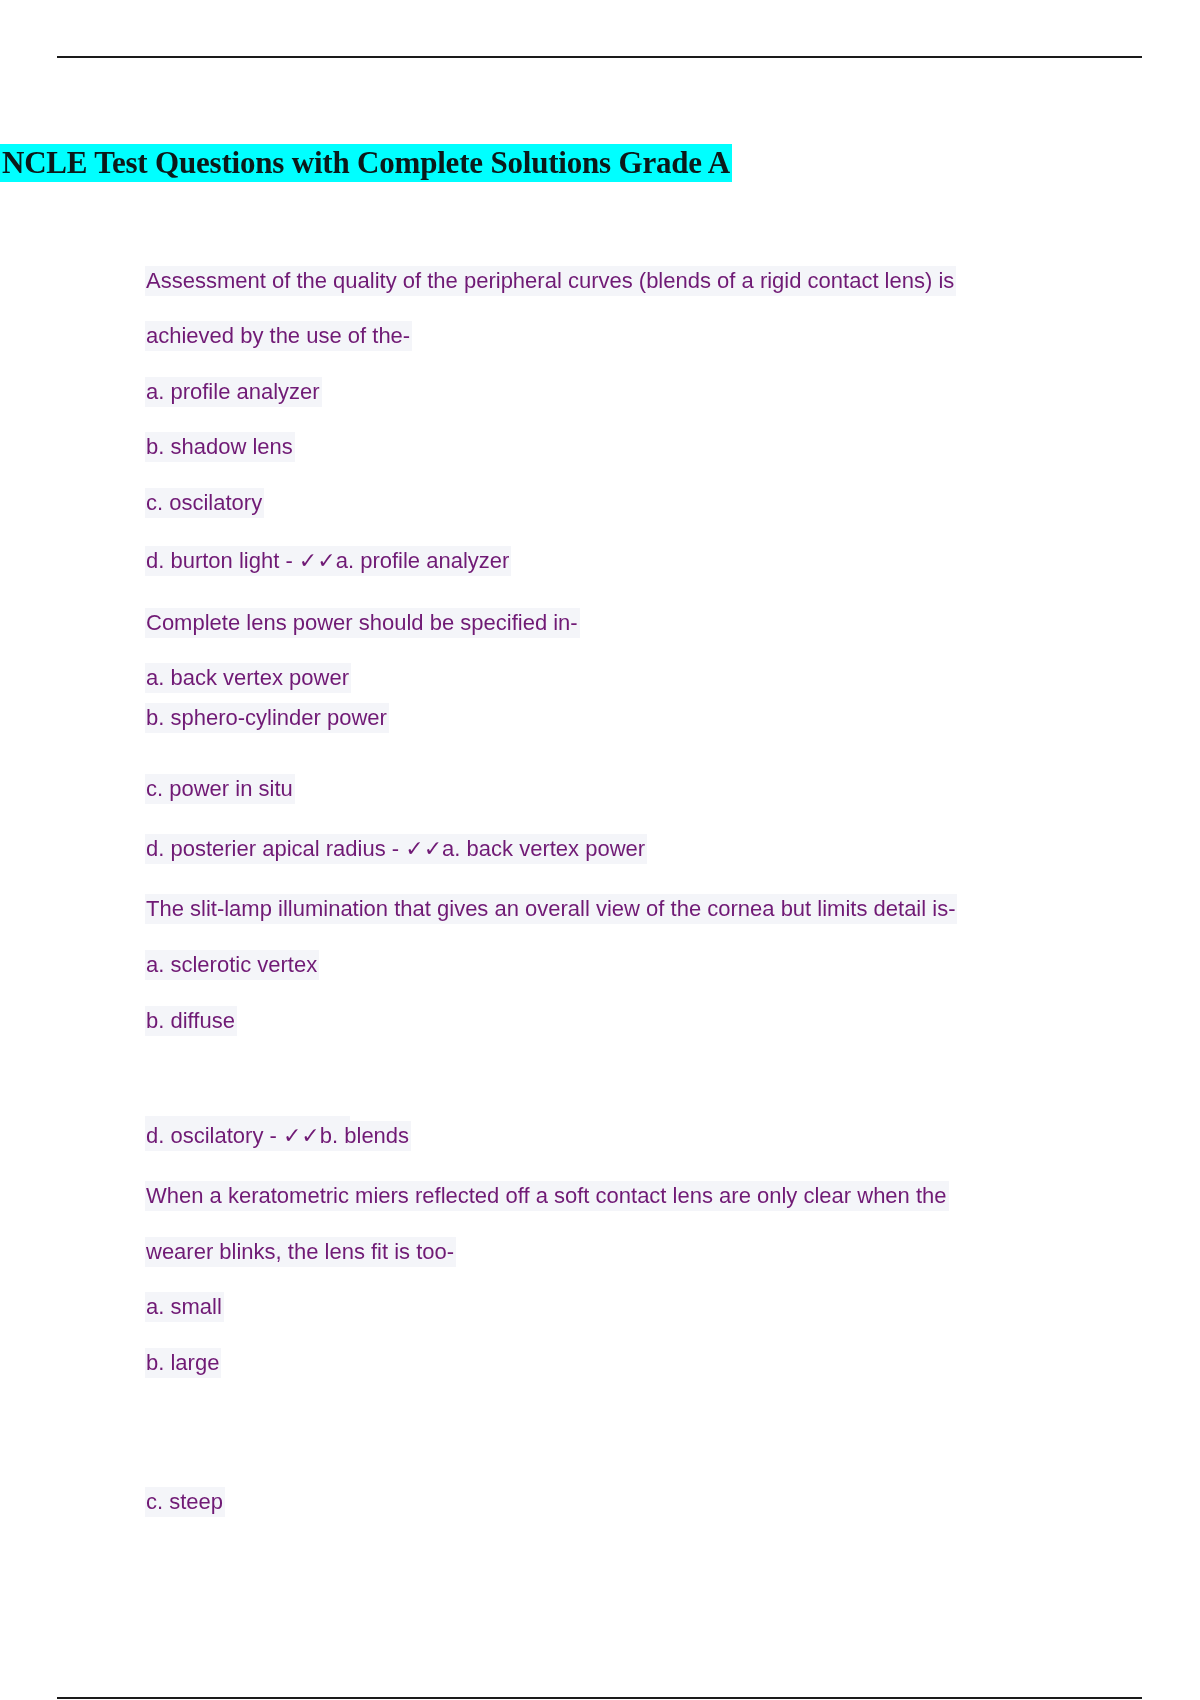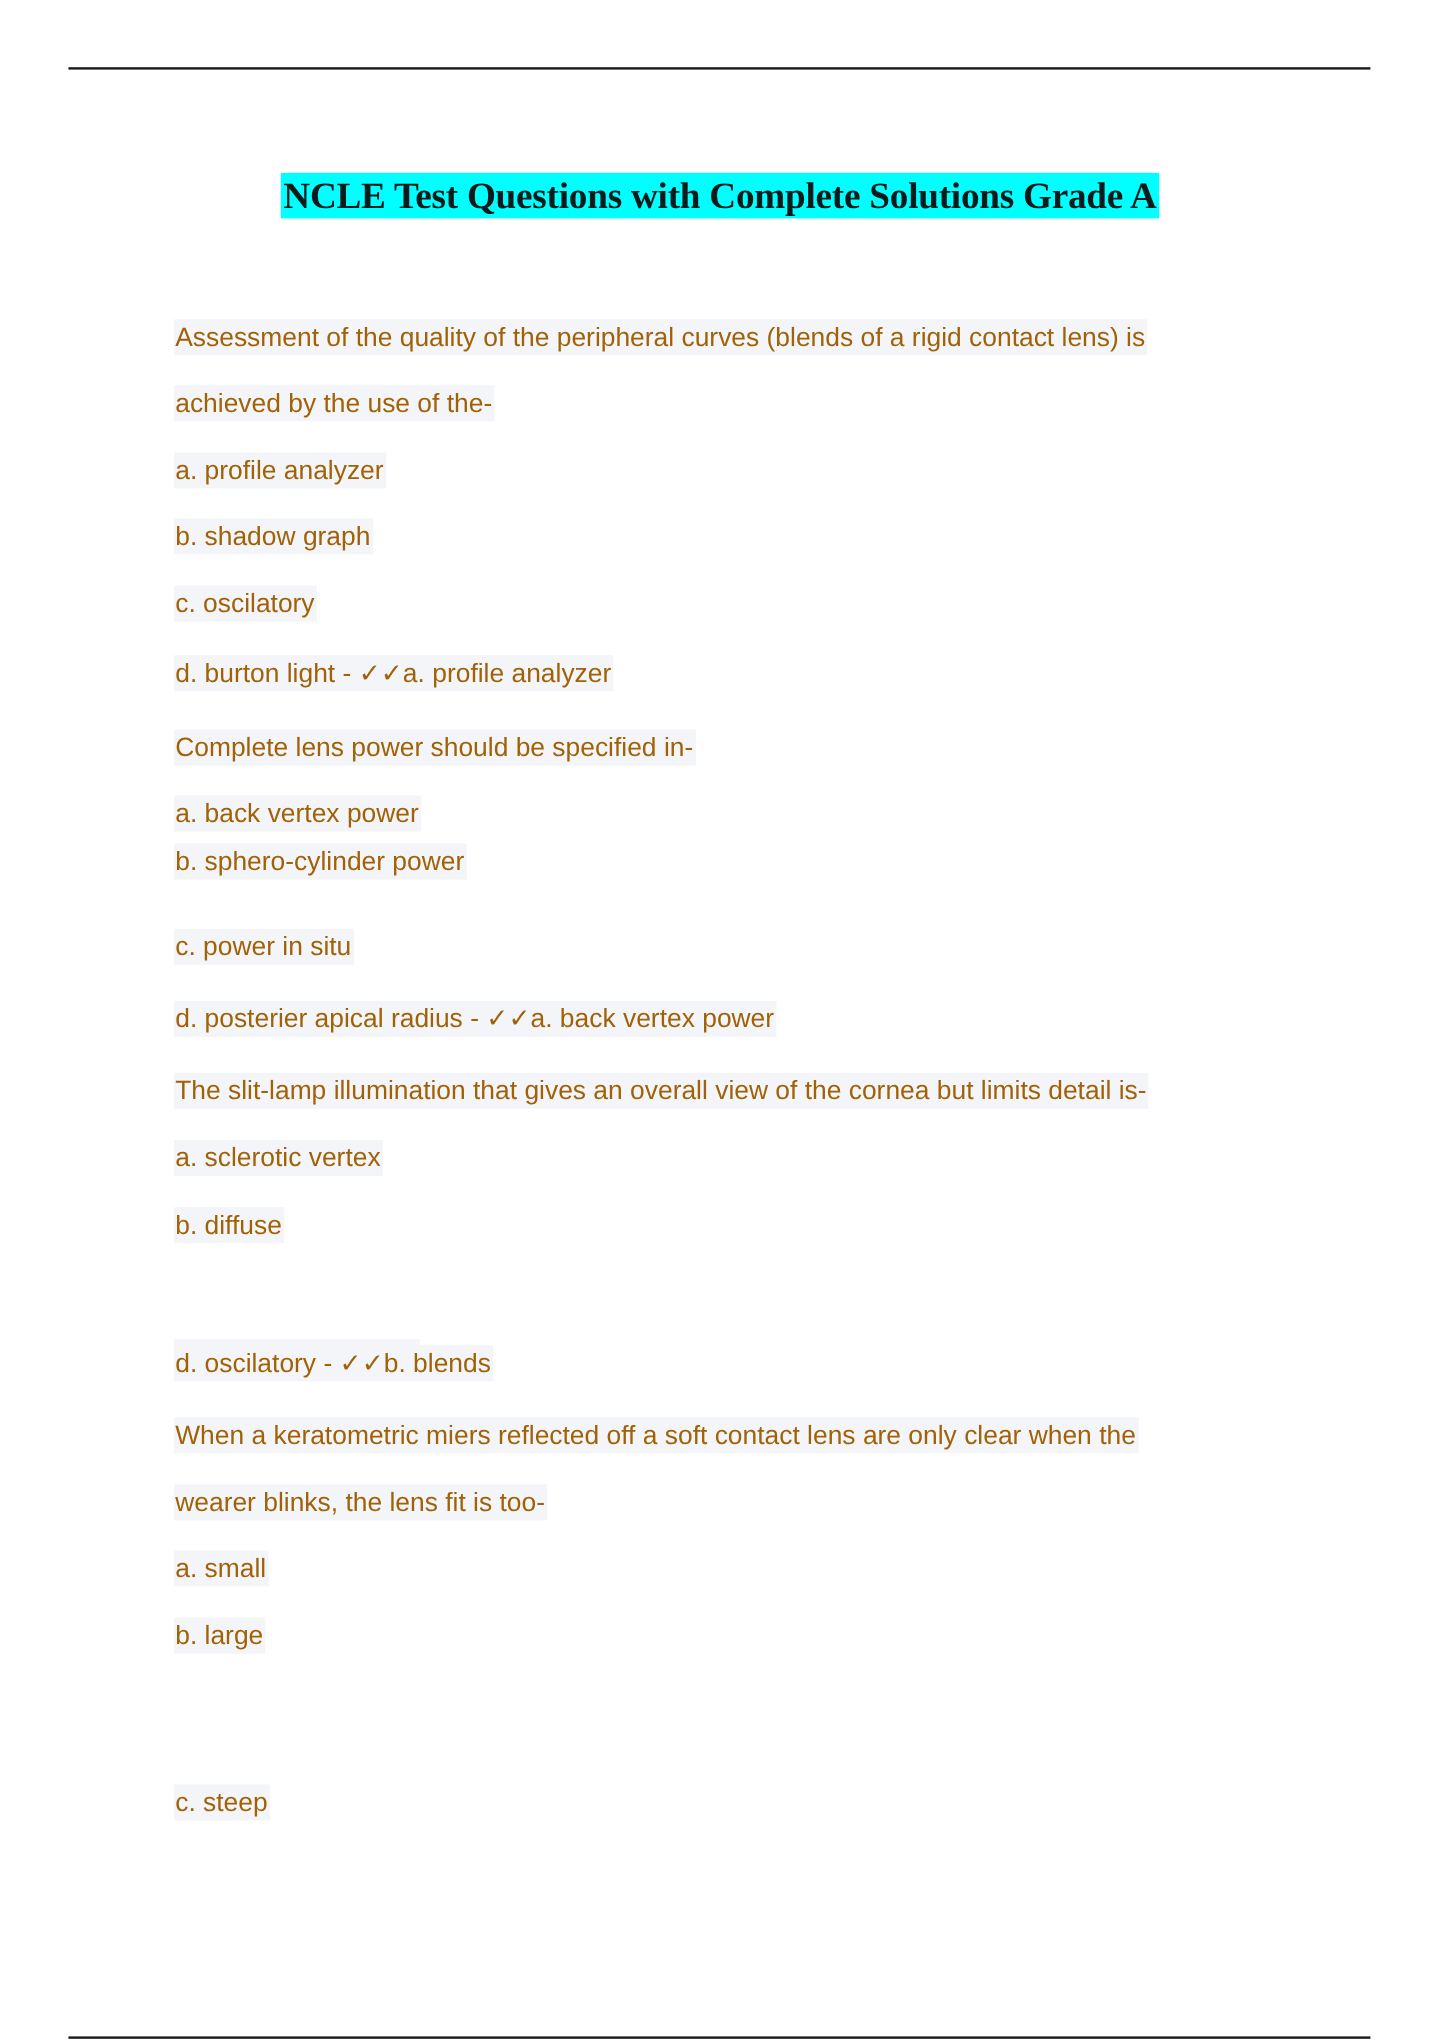--- a/index.html
+++ b/index.html
@@ -22,21 +22,21 @@
       background: #1a1a1a;
     }
     .rule.top { top: 56px; }
     .rule.bottom { top: 1697px; }
 
     .title-wrap {
       position: absolute;
       top: 144px;
       left: 0;
       width: 1200px;
-      text-align: center;
+      text-align: left;
     }
     .title {
       display: inline-block;
       background: #00ffff;
       color: #0b1a1a;
       font-family: "Liberation Serif", serif;
       font-weight: bold;
       font-size: 31px;
       line-height: 38px;
       padding: 0 2px;
@@ -48,41 +48,41 @@
       left: 145px;
       top: 0;
       width: 920px;
     }
     .line {
       position: absolute;
       left: 0;
       white-space: nowrap;
       font-size: 22px;
       line-height: 30px;
-      color: #a16207;
+      color: #701a75;
       background: #f4f5f9;
       padding: 0 2px 0 1px;
     }
   </style>
 </head>
 <body>
 
 <div class="rule top"></div>
 
 <div class="title-wrap">
   <span class="title">NCLE Test Questions with Complete Solutions Grade A</span>
 </div>
 
 <div class="content">
 
   <div>
     <div class="line" style="top:266px">Assessment of the quality of the peripheral curves (blends of a rigid contact lens) is</div>
     <div class="line" style="top:321px">achieved by the use of the-</div>
     <div class="line" style="top:377px">a. profile analyzer</div>
-    <div class="line" style="top:432px">b. shadow graph</div>
+    <div class="line" style="top:432px">b. shadow lens</div>
     <div class="line" style="top:488px">c. oscilatory</div>
     <div class="line" style="top:546px">d. burton light - ✓✓a. profile analyzer</div>
   </div>
 
   <div>
     <div class="line" style="top:608px">Complete lens power should be specified in-</div>
     <div class="line" style="top:663px">a. back vertex power</div>
     <div class="line" style="top:703px">b. sphero-cylinder power</div>
     <div class="line" style="top:774px">c. power in situ</div>
     <div class="line" style="top:834px">d. posterier apical radius - ✓✓a. back vertex power</div>

